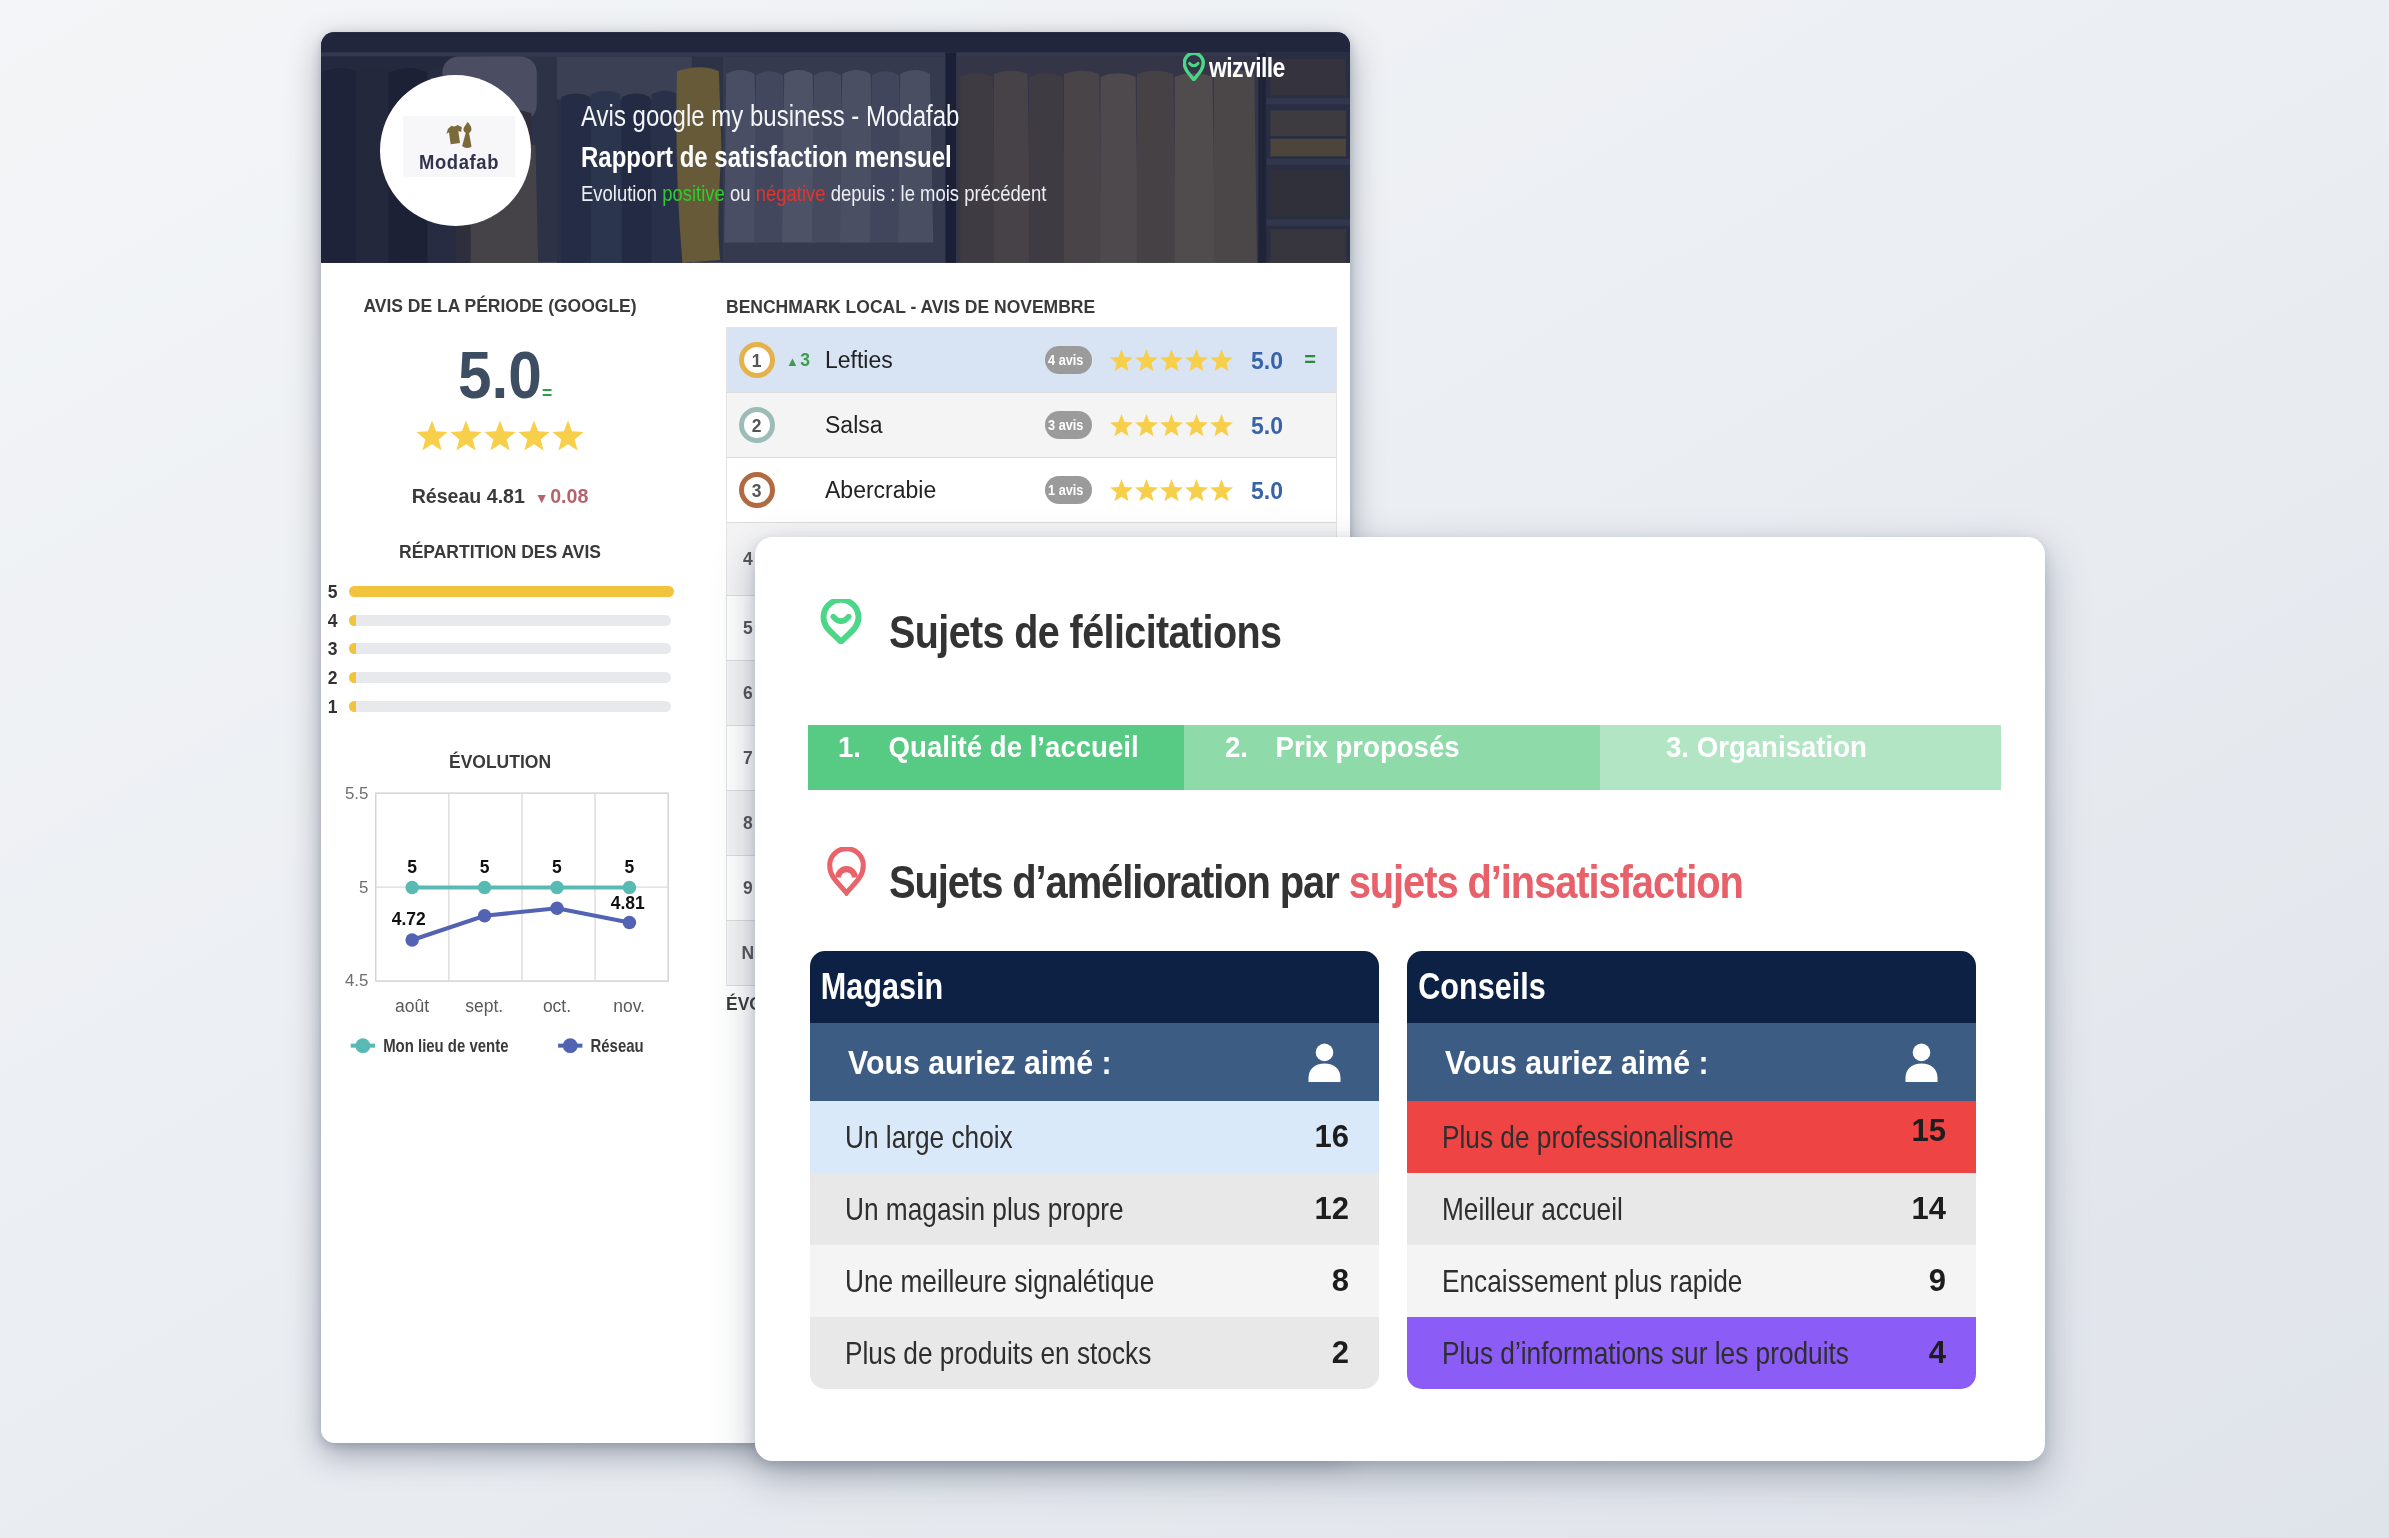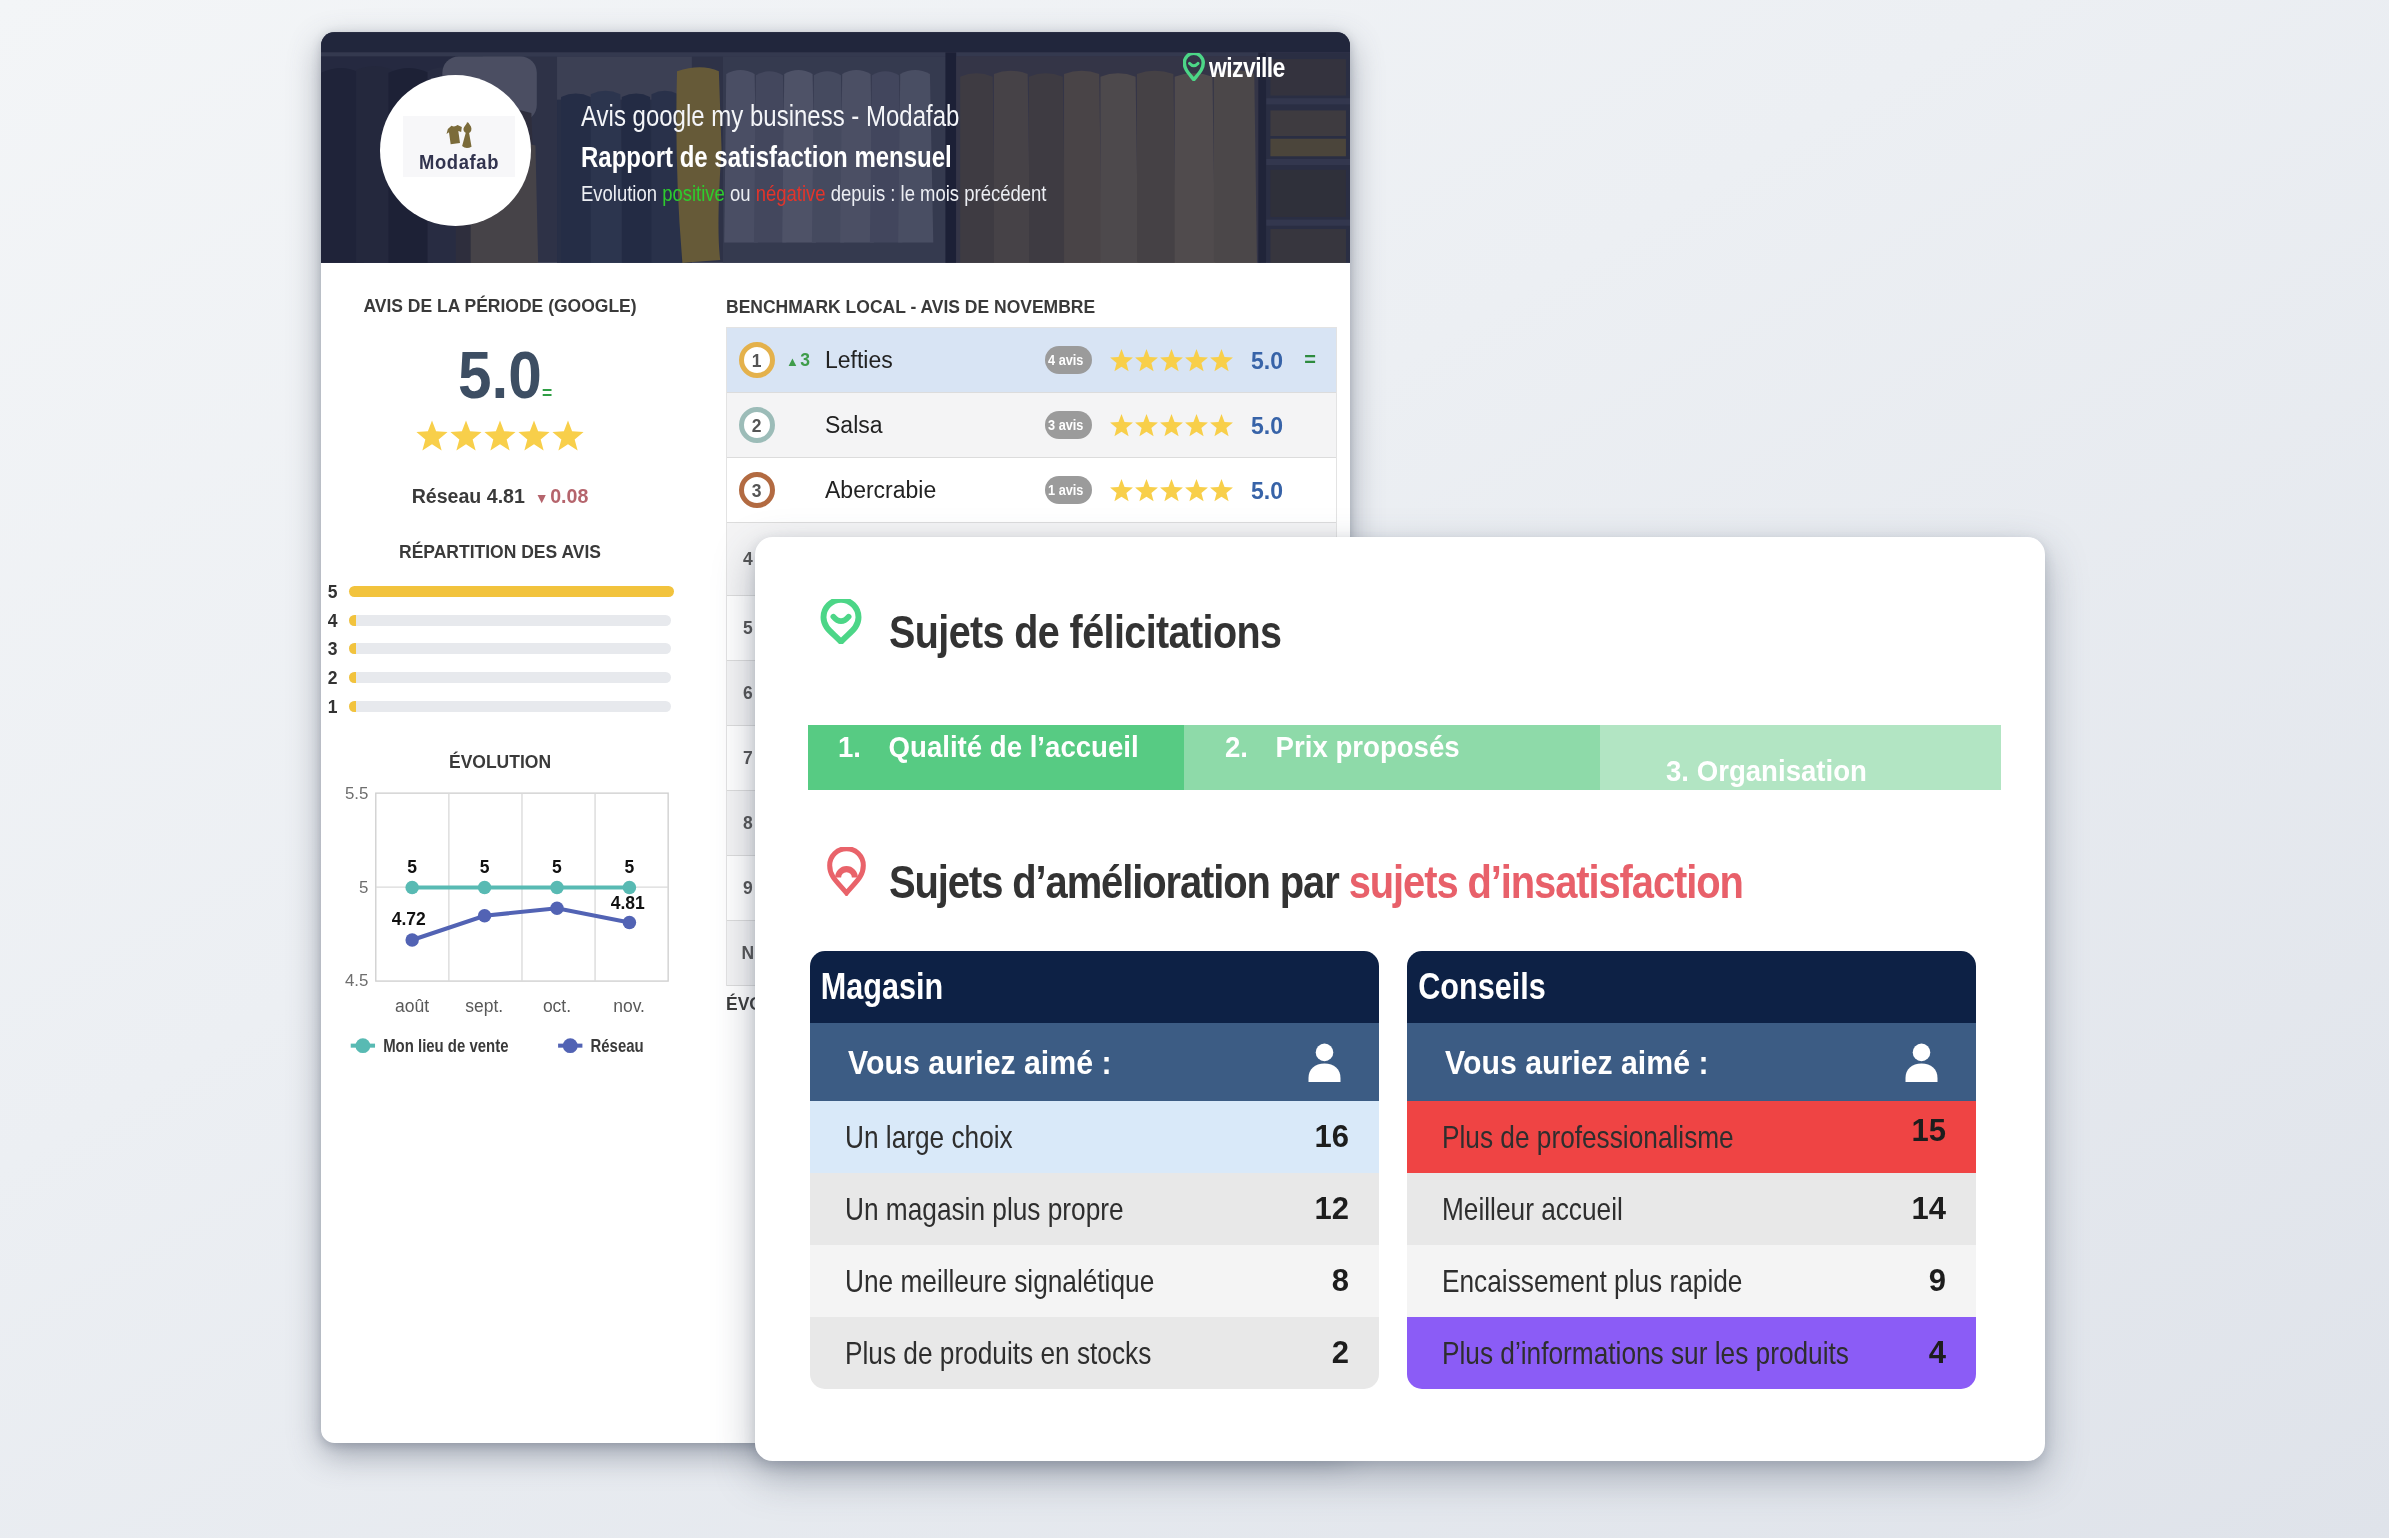--- a/index.html
+++ b/index.html
@@ -325,21 +325,21 @@
   <div class="fh" style="left:134px;top:67px;"><span class="sx84">Sujets de félicitations</span></div>
 
   <div class="gbar">
     <div class="gseg" style="left:0;width:376px;background:#57cb83;">
         <div class="t" style="left:30px;"><span class="sx92"><span style="display:inline-block;width:55px;">1.</span>Qualité de l’accueil</span></div>
       </div>
     <div class="gseg" style="left:376px;width:416px;background:#8edaa9;">
         <div class="t" style="left:41px;"><span class="sx92"><span style="display:inline-block;width:55px;">2.</span>Prix proposés</span></div>
       </div>
     <div class="gseg" style="left:792px;width:401px;background:#b2e5c3;">
-        <div class="t" style="left:66px;margin-top:24px;"><span class="sx92">3. Organisation</span></div>
+        <div class="t" style="left:66px;"><span class="sx92">3. Organisation</span></div>
       </div>
   </div>
 
   <svg class="abs" style="left:72px;top:310px;" width="39" height="49" viewBox="0 0 58 72">
     <path d="M29 68 C16 52 4 44 4 27 A25 25 0 1 1 54 27 C54 44 42 52 29 68 Z" fill="none" stroke="#e9636a" stroke-width="7.5"></path>
     <path d="M16.5 45 a12.5 12.5 0 0 1 25 0" fill="none" stroke="#e9636a" stroke-width="9"></path>
   </svg>
   <div class="fh" style="left:134px;top:317px;"><span class="sx85" style="letter-spacing:-1.3px;">Sujets d’amélioration par <span style="color:#e8606a">sujets d’insatisfaction</span></span></div>
 
   <div class="ttable" style="left:55px;">

